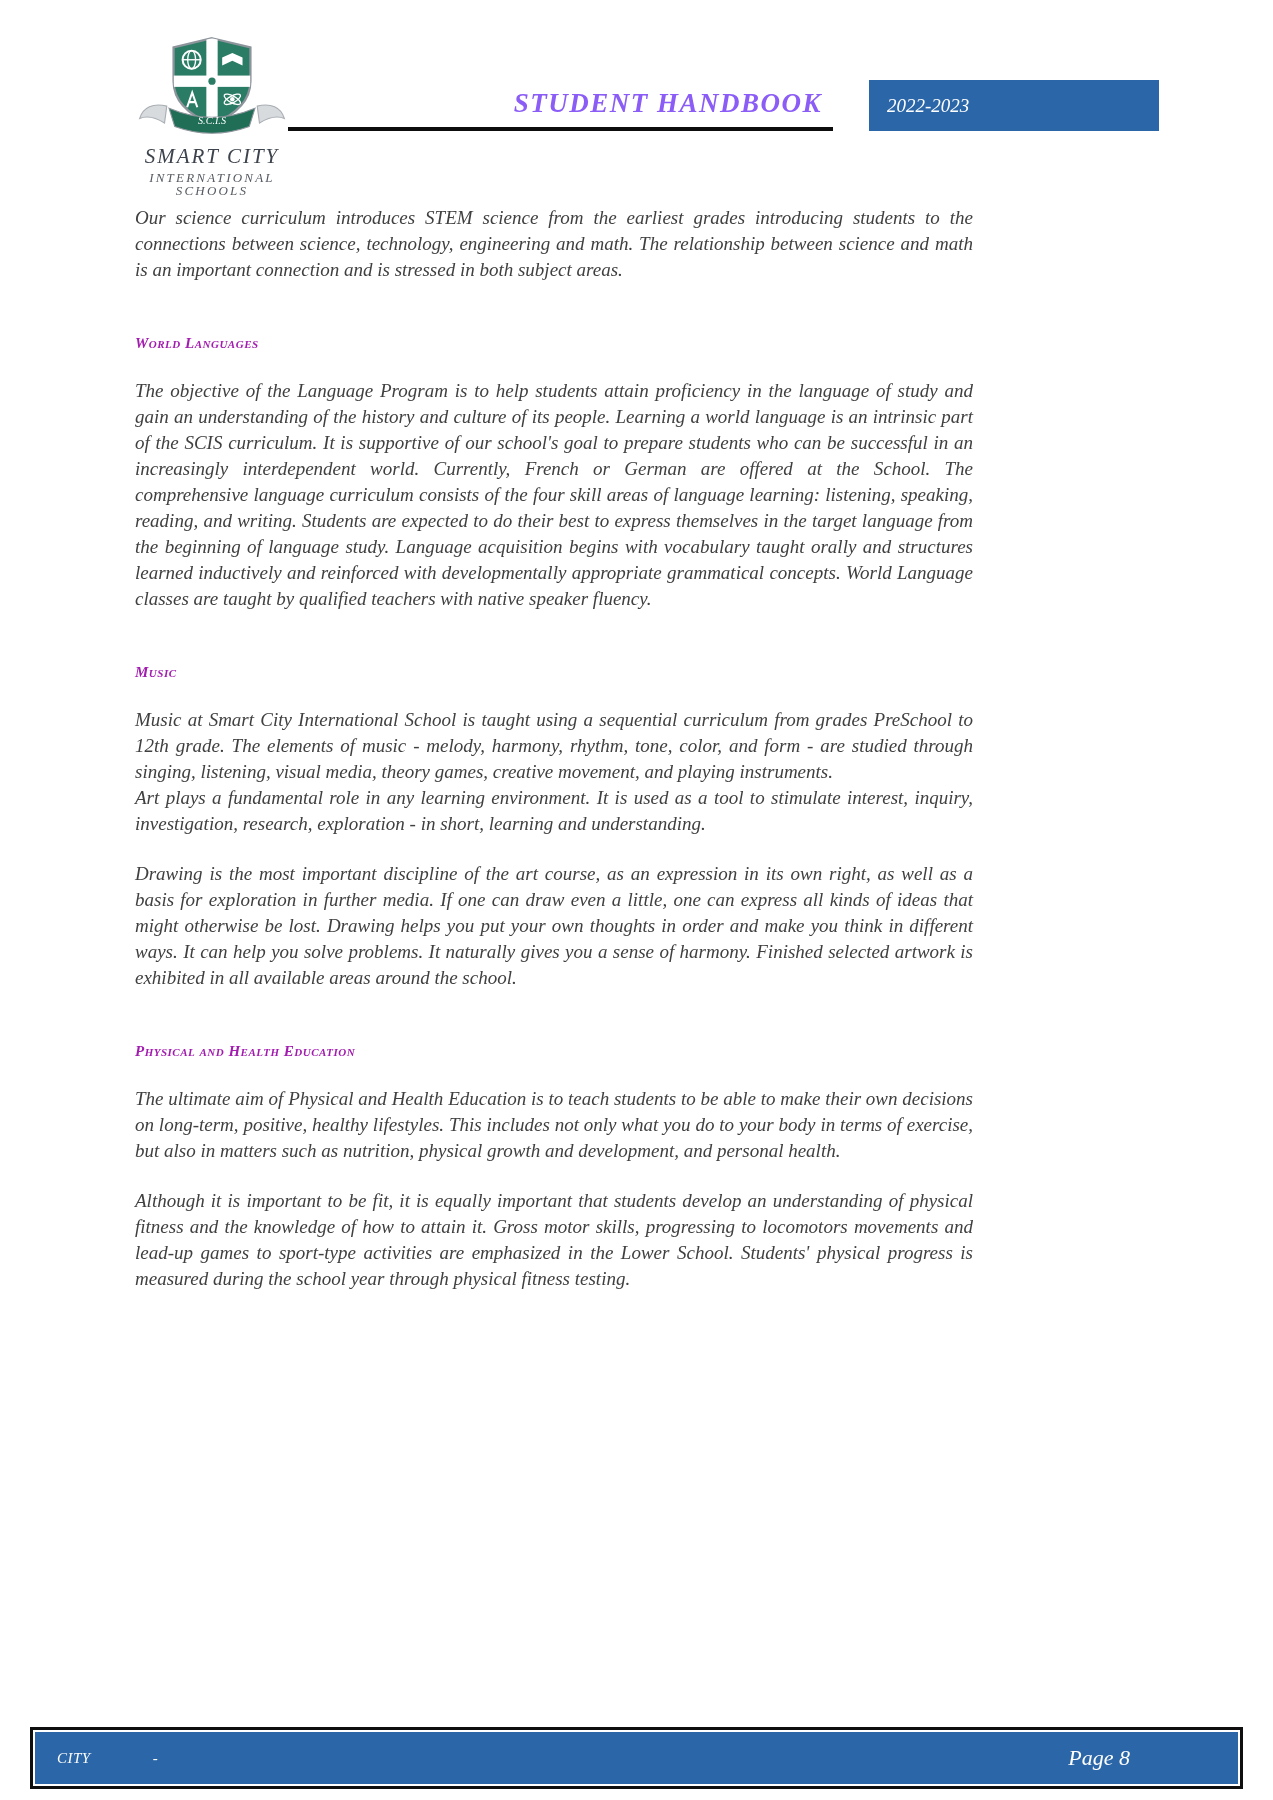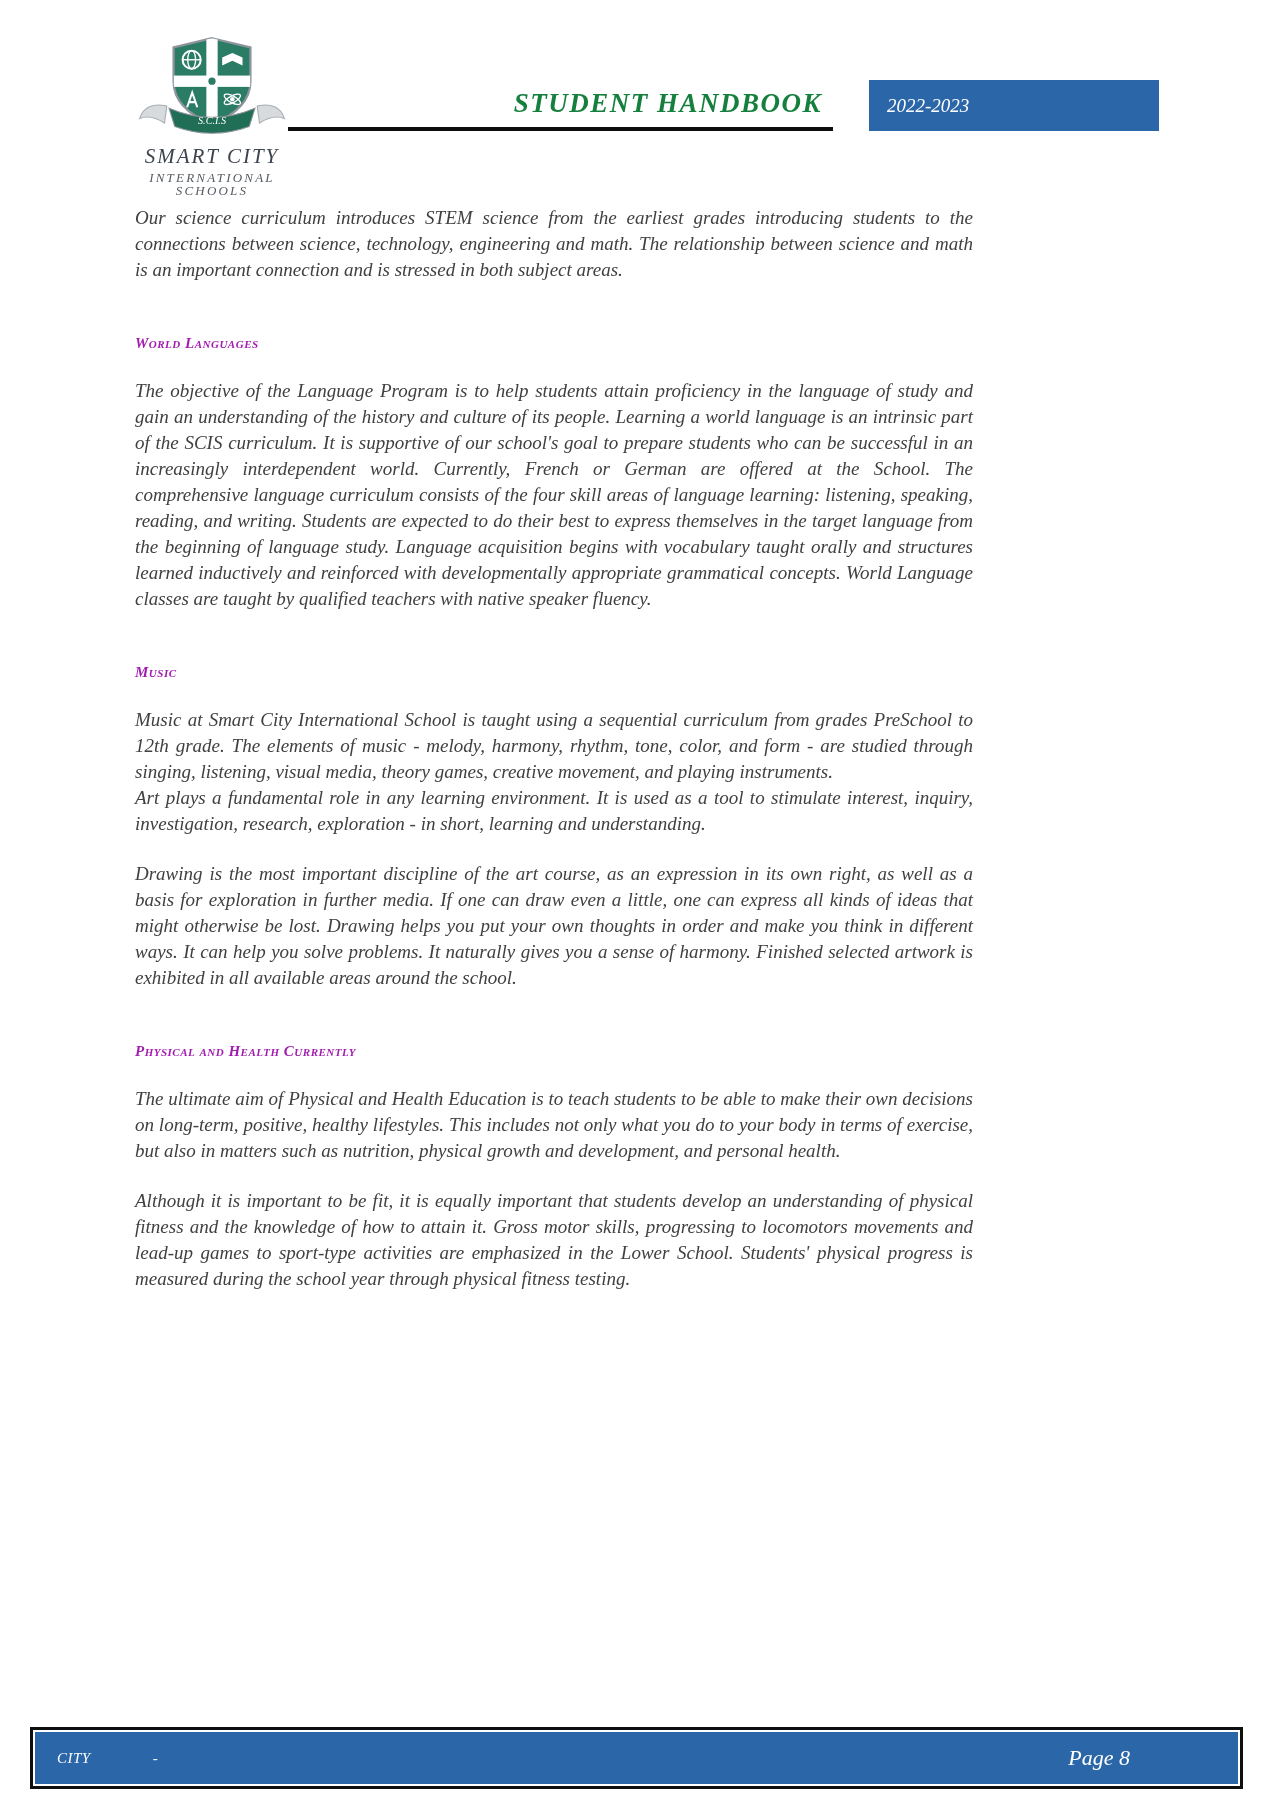--- a/index.html
+++ b/index.html
@@ -38,21 +38,21 @@
   }
   .doc-title {
     position: absolute;
     left: 0;
     top: 88px;
     width: 822px;
     text-align: right;
     font-size: 27px;
     font-weight: bold;
     letter-spacing: 1.5px;
-    color: #15803d;
+    color: #8b5cf6;
     white-space: nowrap;
   }
   .year-badge {
     position: absolute;
     left: 833px;
     top: 80px;
     width: 290px;
     height: 51px;
     background: #2b67a8;
     color: #ffffff;
@@ -182,21 +182,21 @@
       <h2 class="sec-heading">Music</h2>
       <p>Music at Smart City International School is taught using a sequential curriculum from grades PreSchool to 12th grade. The elements of music - melody, harmony, rhythm, tone, color, and form - are studied through singing, listening, visual media, theory games, creative movement, and playing instruments.</p>
     </section>
 
     <section>
       <p>Art plays a fundamental role in any learning environment.  It is used as a tool to stimulate interest, inquiry, investigation, research, exploration - in short, learning and understanding.</p>
       <p>Drawing is the most important discipline of the art course, as an expression in its own right, as well as a basis for exploration in further media.  If one can draw even a little, one can express all kinds of ideas that might otherwise be lost.  Drawing helps you put your own thoughts in order and make you think in different ways.  It can help you solve problems.  It naturally gives you a sense of harmony. Finished selected artwork is exhibited in all available areas around the school.</p>
     </section>
 
     <section>
-      <h2 class="sec-heading">Physical and Health Currently</h2>
+      <h2 class="sec-heading">Physical and Health Education</h2>
       <p>The ultimate aim of Physical and Health Education is to teach students to be able to make their own decisions on long-term, positive, healthy lifestyles.  This includes not only what you do to your body in terms of exercise, but also in matters such as nutrition, physical growth and development, and personal health.</p>
       <p>Although it is important to be fit, it is equally important that students develop an understanding of physical fitness and the knowledge of how to attain it.  Gross motor skills, progressing to locomotors movements and lead-up games to sport-type activities are emphasized in the Lower School. Students' physical progress is measured during the school year through physical fitness testing.</p>
     </section>
 
   </main>
 
   <footer class="footer-frame">
     <div class="footer-bar">
       <span class="footer-org">CITY</span>
       <span class="footer-sep">-</span>

